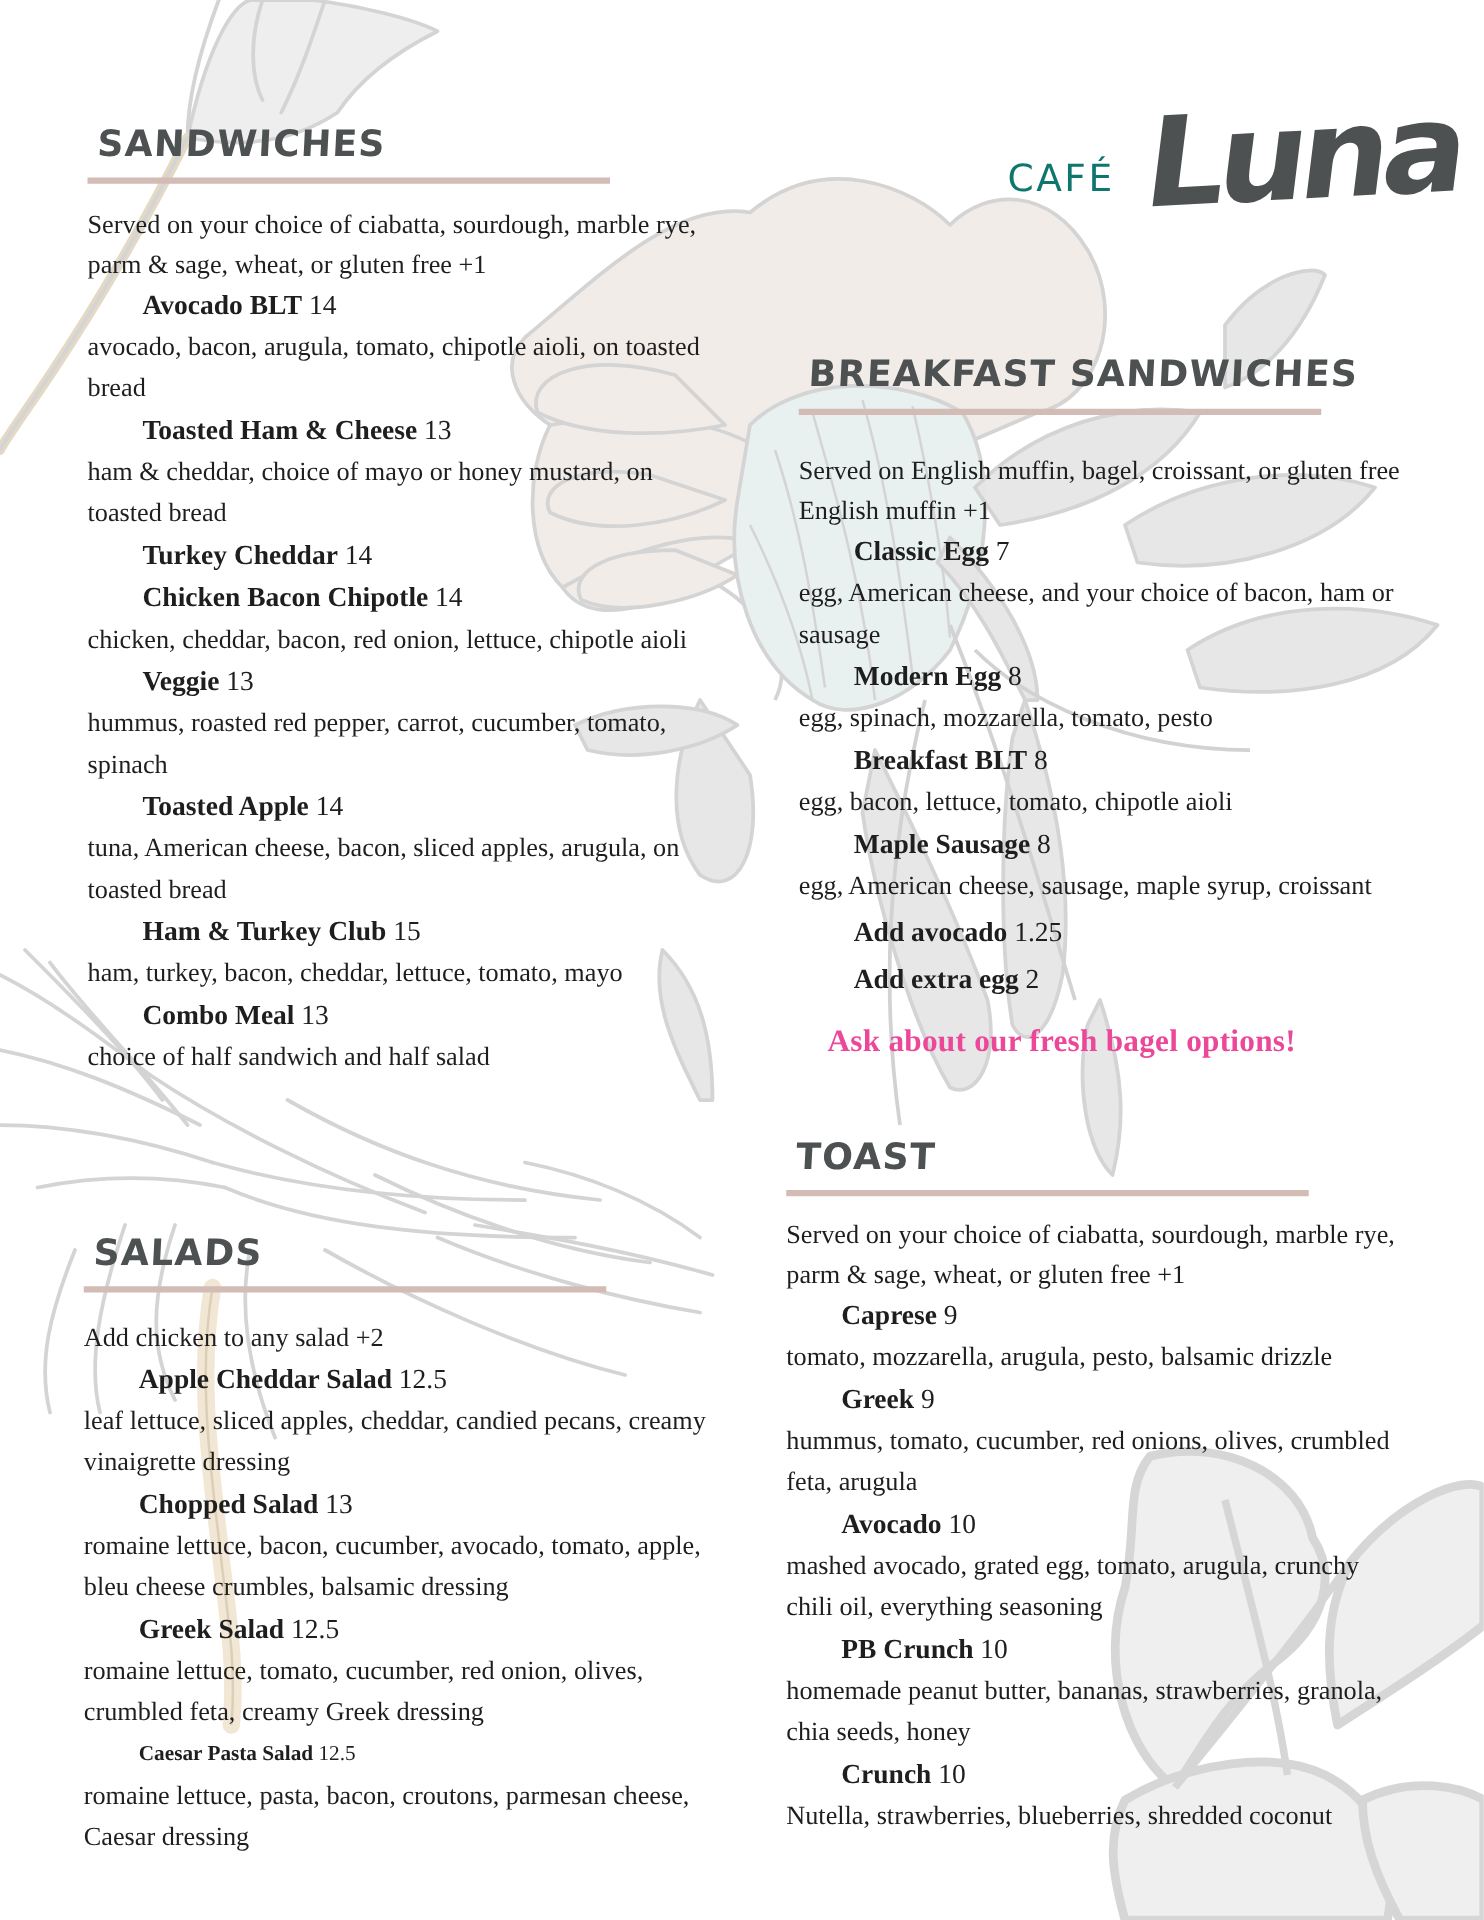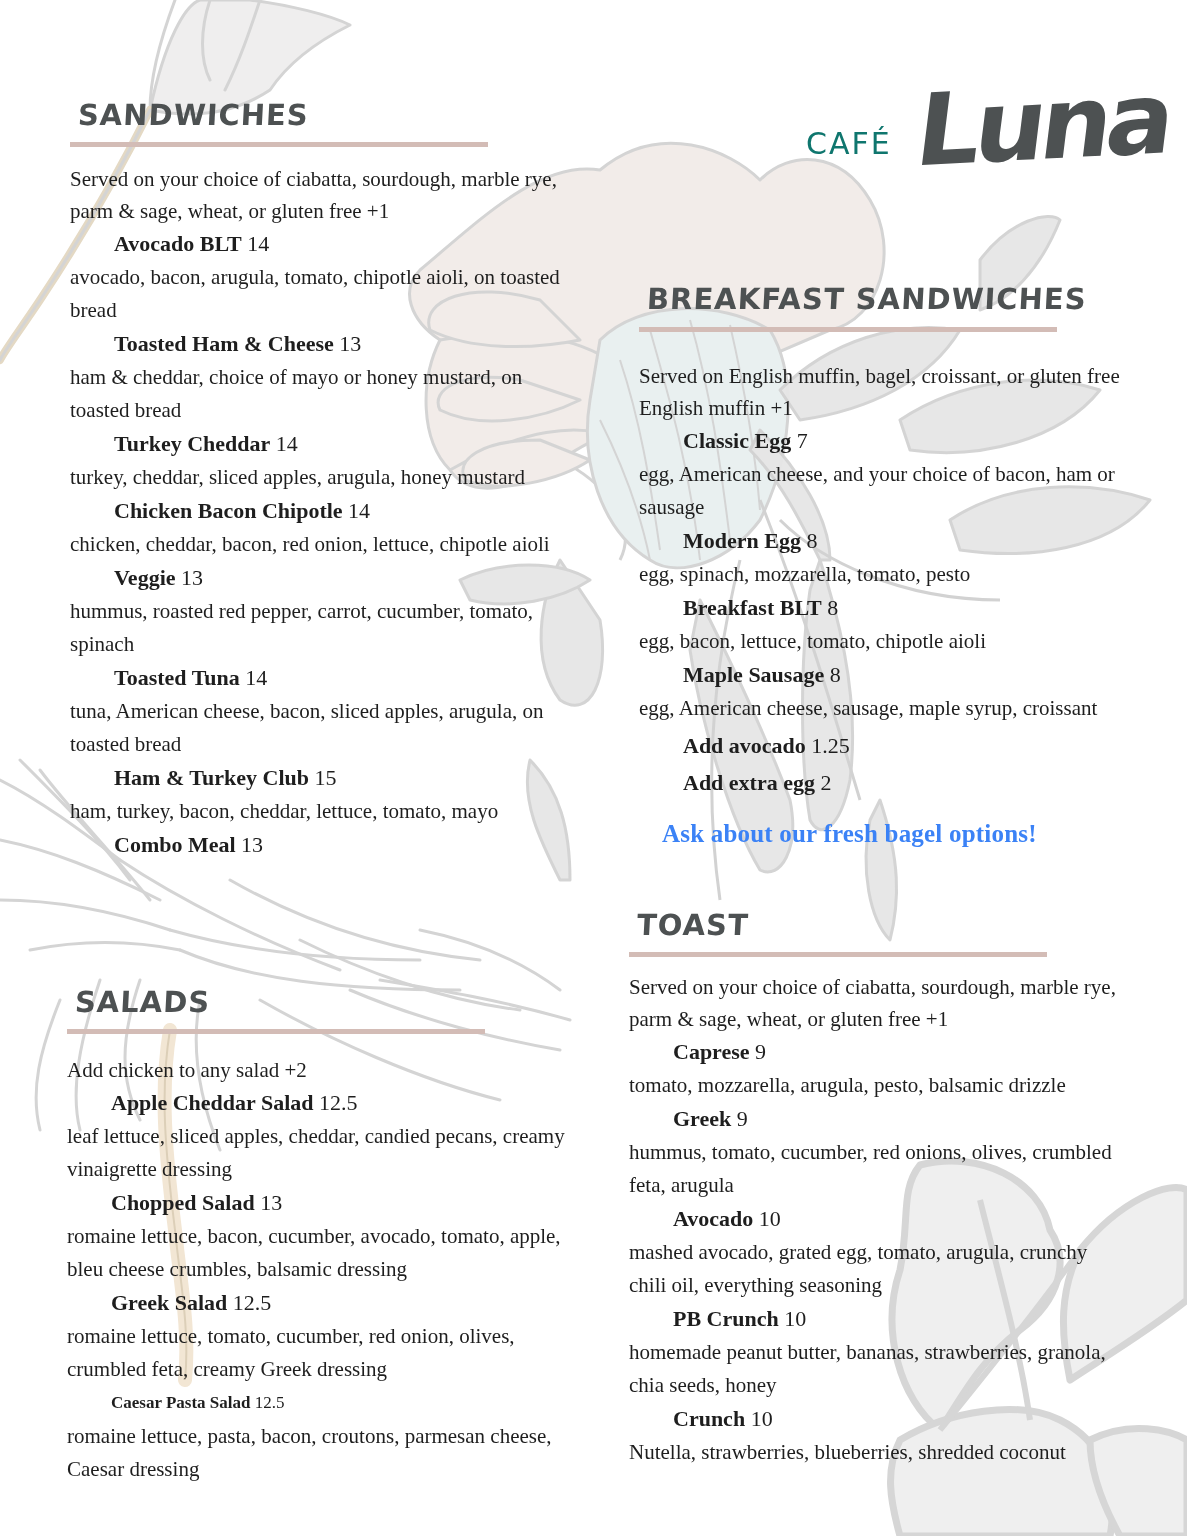--- a/index.html
+++ b/index.html
@@ -40,21 +40,21 @@
   #breakfast { left:639px; top:282px; width:500px; }
   #breakfast .rule { width:418px; margin-top:11px; }
   #breakfast .intro { margin-top:28px; }
 
   #toast { left:629px; top:908px; width:500px; }
   #toast .rule { width:418px; margin-left:0; }
   #toast .intro { margin-top:14px; }
 
   .callout {
     position:absolute; left:662px; top:820px; z-index:1;
-    font-size:25px; font-weight:bold; color:#3b82f6; letter-spacing:0.2px;
+    font-size:25px; font-weight:bold; color:#ec4899; letter-spacing:0.2px;
   }
 
   .logo { position:absolute; left:806px; top:82px; z-index:1; width:330px; height:120px; }
   .logo .cafe {
     position:absolute; left:0; top:44px;
     font-family:"DejaVu Sans", sans-serif; font-size:30px; letter-spacing:2px;
     color:#0f766e; font-weight:normal;
   }
   .logo .luna {
     position:absolute; left:112px; top:-22px;
@@ -166,40 +166,40 @@
   <div>
     <div class="item-name"><b>Avocado BLT</b> <span class="price">14</span></div>
     <div class="desc">avocado, bacon, arugula, tomato, chipotle aioli, on toasted bread</div>
   </div>
   <div>
     <div class="item-name"><b>Toasted Ham &amp; Cheese</b> <span class="price">13</span></div>
     <div class="desc">ham &amp; cheddar, choice of mayo or honey mustard, on toasted bread</div>
   </div>
   <div>
     <div class="item-name"><b>Turkey Cheddar</b> <span class="price">14</span></div>
-    <div class="desc">turkey, cheddar, sliced apples, arugula, honey mustard</div>
   </div>
   <div>
     <div class="item-name"><b>Chicken Bacon Chipotle</b> <span class="price">14</span></div>
     <div class="desc">chicken, cheddar, bacon, red onion, lettuce, chipotle aioli</div>
   </div>
   <div>
     <div class="item-name"><b>Veggie</b> <span class="price">13</span></div>
     <div class="desc">hummus, roasted red pepper, carrot, cucumber, tomato, spinach</div>
   </div>
   <div>
-    <div class="item-name"><b>Toasted Tuna</b> <span class="price">14</span></div>
+    <div class="item-name"><b>Toasted Apple</b> <span class="price">14</span></div>
     <div class="desc">tuna, American cheese, bacon, sliced apples, arugula, on toasted bread</div>
   </div>
   <div>
     <div class="item-name"><b>Ham &amp; Turkey Club</b> <span class="price">15</span></div>
     <div class="desc">ham, turkey, bacon, cheddar, lettuce, tomato, mayo</div>
   </div>
   <div>
     <div class="item-name"><b>Combo Meal</b> <span class="price">13</span></div>
+    <div class="desc">choice of half sandwich and half salad</div>
   </div>
 </section>
 
 <section class="content" id="salads">
   <h2 class="section-title">SALADS</h2>
   <div class="rule"></div>
   <p class="intro">Add chicken to any salad +2</p>
   <div>
     <div class="item-name"><b>Apple Cheddar Salad</b> <span class="price">12.5</span></div>
     <div class="desc">leaf lettuce, sliced apples, cheddar, candied pecans, creamy vinaigrette dressing</div>

